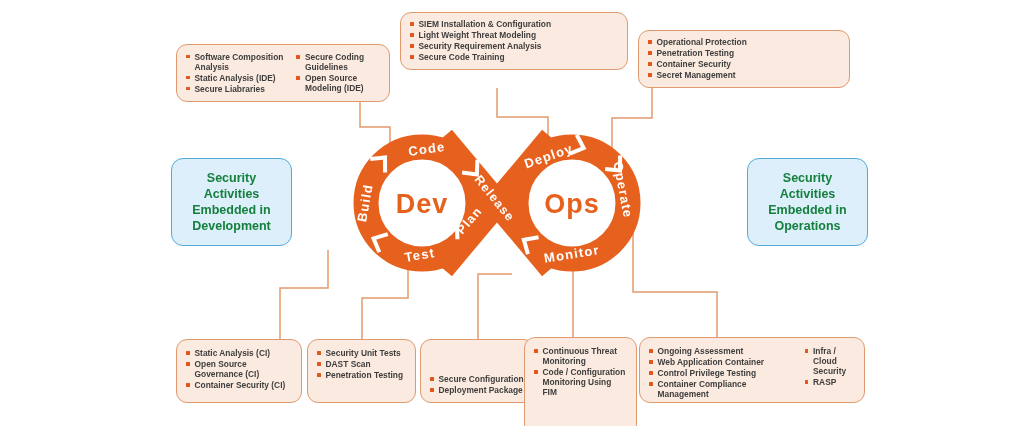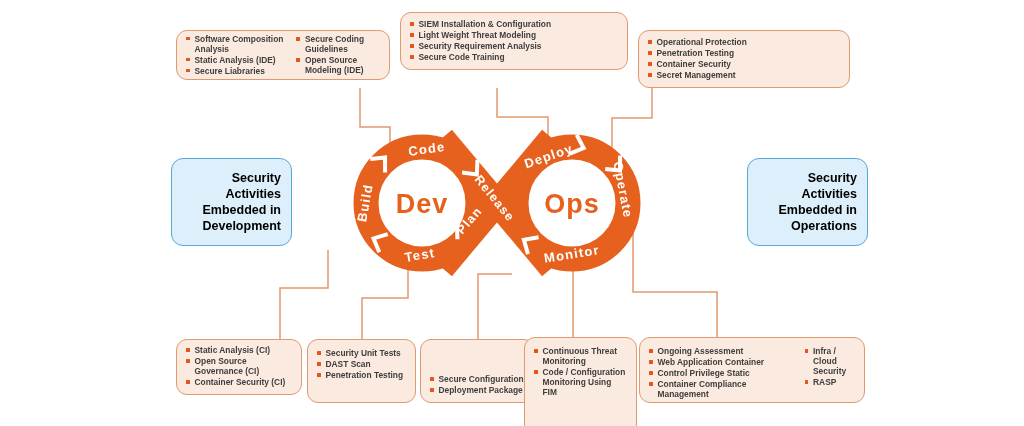--- a/index.html
+++ b/index.html
@@ -21,22 +21,22 @@
     margin:3px 5px 0 0;border-radius:0.5px;
   }
   .pbox .btxt{
     font-size:8.4px;line-height:10px;font-weight:bold;color:#3E3E3E;
   }
   .col{box-sizing:border-box;}
   
   .bluebox{
     position:absolute;box-sizing:border-box;
     background:#DCEFFA;border:1.5px solid #55A9D8;border-radius:12px;
-    display:flex;align-items:center;justify-content:center;text-align:right;
-    font-size:12.5px;line-height:16px;font-weight:bold;color:#000000;
+    display:flex;align-items:center;justify-content:center;text-align:center;
+    font-size:12.5px;line-height:16px;font-weight:bold;color:#15803d;
     padding:6px 10px;
   }
   .looptext{font-weight:bold;fill:#ffffff;letter-spacing:1.2px;}
   .centertext{font-weight:bold;fill:#E7611E;letter-spacing:1px;}
 </style>
 </head>
 <body>
 
 <div class="stage">
 
@@ -83,21 +83,21 @@
       <text class="looptext" font-size="12.5" text-anchor="middle" dominant-baseline="middle" x="470" y="221" transform="rotate(-49,470,221)">Plan</text>
       <text class="looptext" font-size="13" text-anchor="middle" dominant-baseline="middle" x="549" y="157" transform="rotate(-19,549,157)">Deploy</text>
       <text class="looptext" font-size="13" text-anchor="middle" dominant-baseline="middle" x="622" y="190" transform="rotate(79,622,190)">Operate</text>
       <text class="looptext" font-size="13" text-anchor="middle" dominant-baseline="middle" x="572" y="255" transform="rotate(-9,572,255)">Monitor</text>
 
       <text class="centertext" font-size="27" text-anchor="middle" dominant-baseline="middle" x="422" y="206">Dev</text>
       <text class="centertext" font-size="27" text-anchor="middle" dominant-baseline="middle" x="572" y="206">Ops</text>
     </g>
   </svg>
 
-  <div class="pbox" style="left:176px;top:30px;width:214px;height:50px">
+  <div class="pbox" style="left:176px;top:44px;width:214px;height:58px">
     <ul class="col" style="width:108px">
         <li>
           <span class="bullet"></span>
           <span class="btxt">Software Composition Analysis</span>
         </li>
         <li>
           <span class="bullet"></span>
           <span class="btxt">Static Analysis (IDE)</span>
         </li>
         <li>
@@ -155,21 +155,21 @@
         <li>
           <span class="bullet"></span>
           <span class="btxt">Secret Management</span>
         </li>
       </ul>
   </div>
 
   <div class="bluebox" style="left:171px;top:158px;width:121px;height:88px">Security Activities Embedded in Development</div>
   <div class="bluebox" style="left:747px;top:158px;width:121px;height:88px">Security Activities Embedded in Operations</div>
 
-  <div class="pbox" style="left:176px;top:339px;width:126px;height:56px;align-items:flex-end;padding-top:8px">
+  <div class="pbox" style="left:176px;top:339px;width:126px;height:64px;align-items:flex-start;padding-top:8px">
     <ul class="col">
         <li>
           <span class="bullet"></span>
           <span class="btxt">Static Analysis (CI)</span>
         </li>
         <li>
           <span class="bullet"></span>
           <span class="btxt">Open Source Governance (CI)</span>
         </li>
         <li>
@@ -227,21 +227,21 @@
         <li>
           <span class="bullet"></span>
           <span class="btxt">Ongoing Assessment</span>
         </li>
         <li>
           <span class="bullet"></span>
           <span class="btxt">Web Application Container</span>
         </li>
         <li>
           <span class="bullet"></span>
-          <span class="btxt">Control Privilege Static</span>
+          <span class="btxt">Control Privilege Testing</span>
         </li>
         <li>
           <span class="bullet"></span>
           <span class="btxt">Container Compliance Management</span>
         </li>
       </ul>
     <ul class="col" style="width:52px">
         <li>
           <span class="bullet"></span>
           <span class="btxt">Infra / Cloud Security</span>

